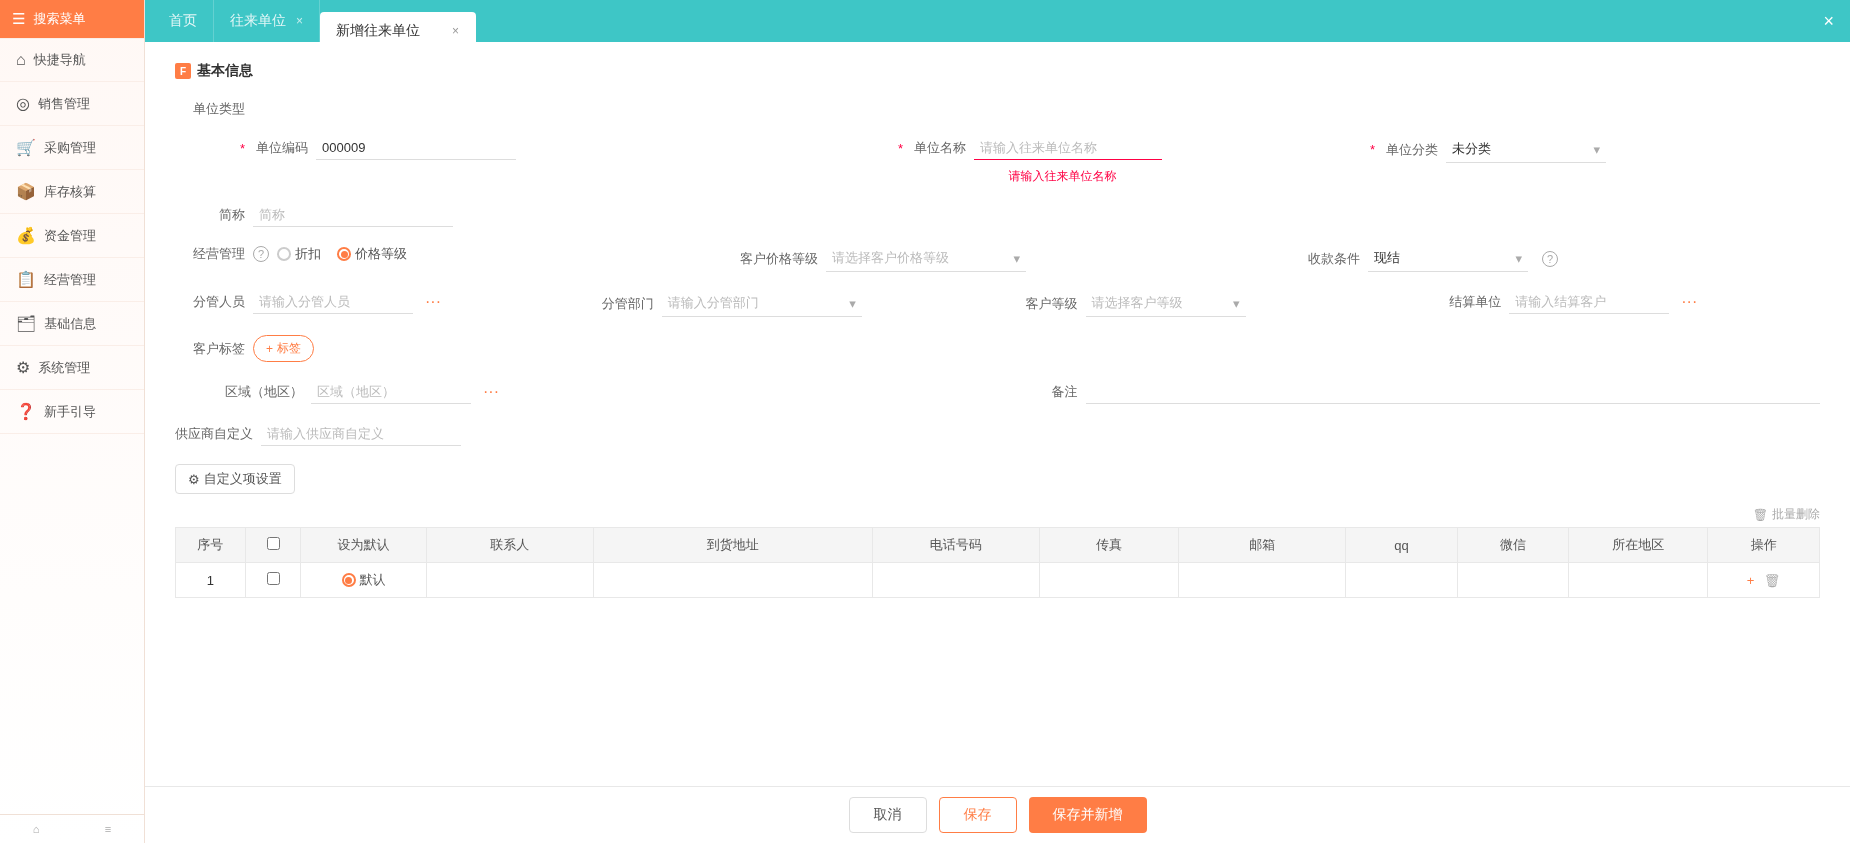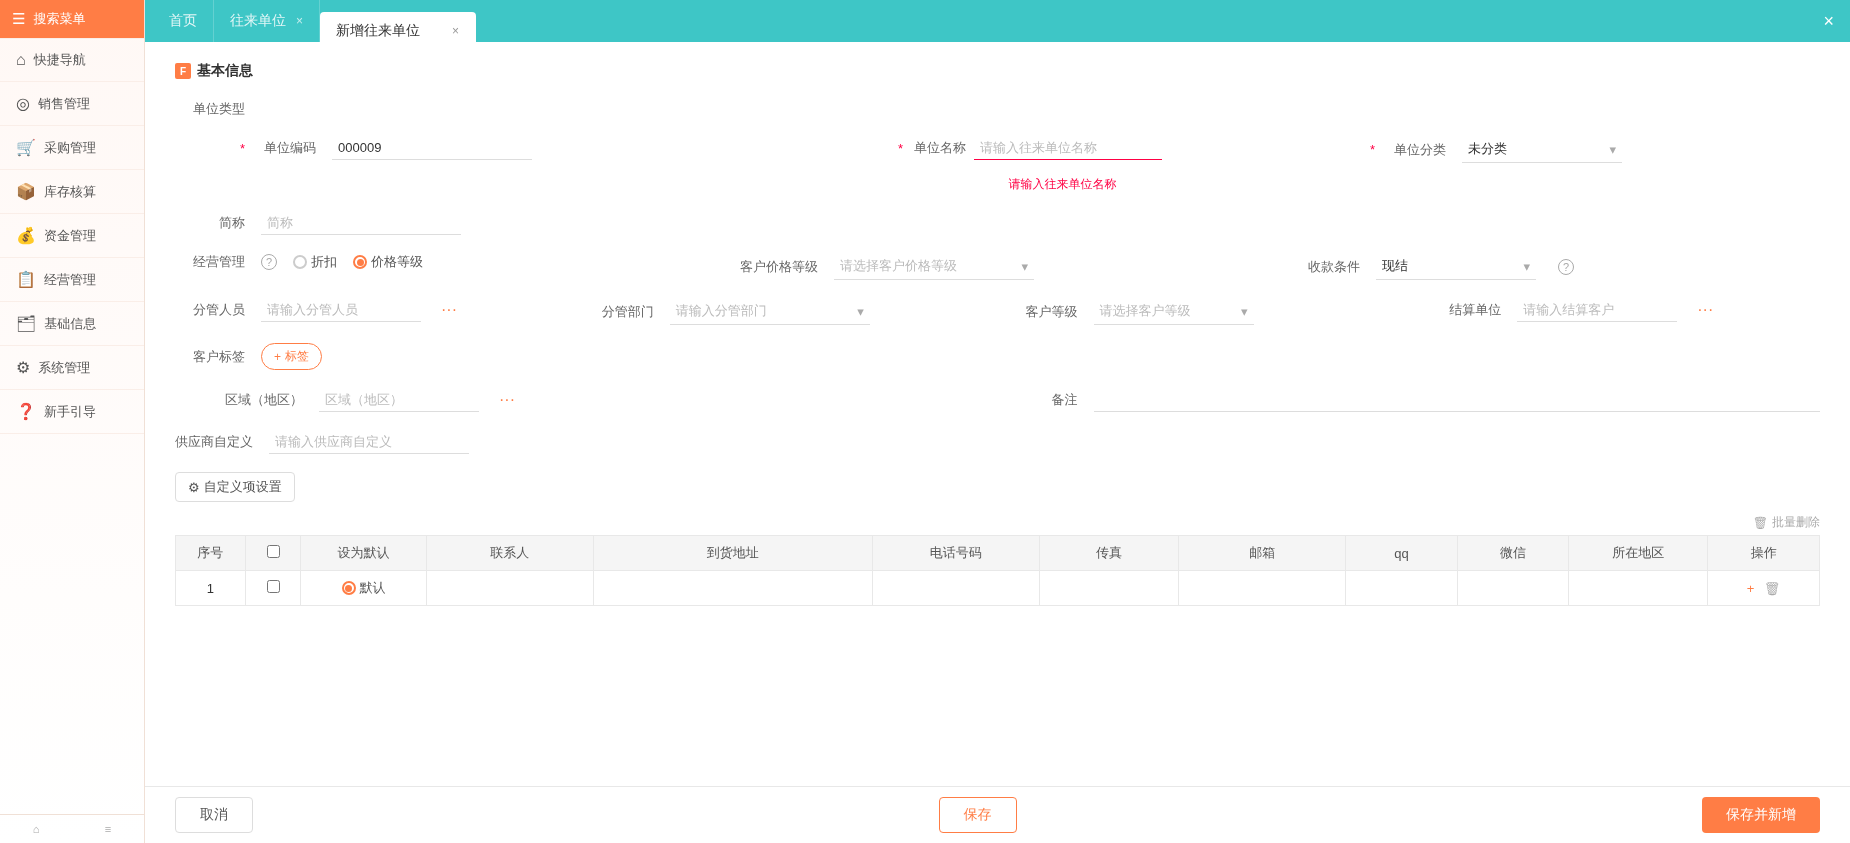--- a/index.html
+++ b/index.html
@@ -127,21 +127,21 @@
     .form-row {
       display: flex;
       align-items: flex-start;
       margin-bottom: 18px;
       flex-wrap: wrap;
       gap: 0;
     }
     .form-field {
       display: flex;
       align-items: center;
-      gap: 16px;
+      gap: 8px;
       flex: 1;
       min-width: 300px;
     }
     .form-label {
       color: #666;
       white-space: nowrap;
       font-size: 13px;
       min-width: 70px;
       text-align: right;
     }
@@ -278,21 +278,21 @@
     .data-table .col-op { width: 80px; text-align: center; }
 
     .batch-delete { color: #aaa; font-size: 12px; text-align: right; margin-bottom: 4px; cursor: pointer; display: flex; align-items: center; justify-content: flex-end; gap: 4px; }
 
     
     .bottom-bar {
       background: white;
       border-top: 1px solid #e8e8e8;
       padding: 10px 30px;
       display: flex;
-      justify-content: space-between;
+      justify-content: center;
       gap: 12px;
     }
     .btn-cancel {
       padding: 8px 24px;
       border: 1px solid #ddd;
       border-radius: 4px;
       background: white;
       color: #555;
       cursor: pointer;
       font-size: 14px;

